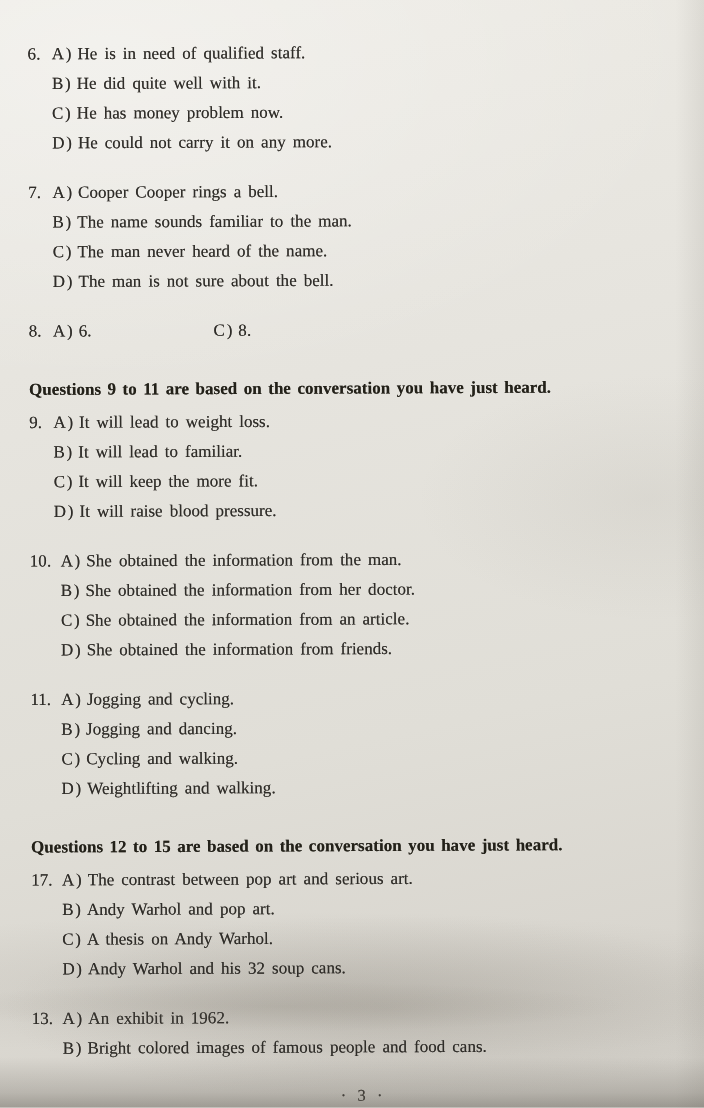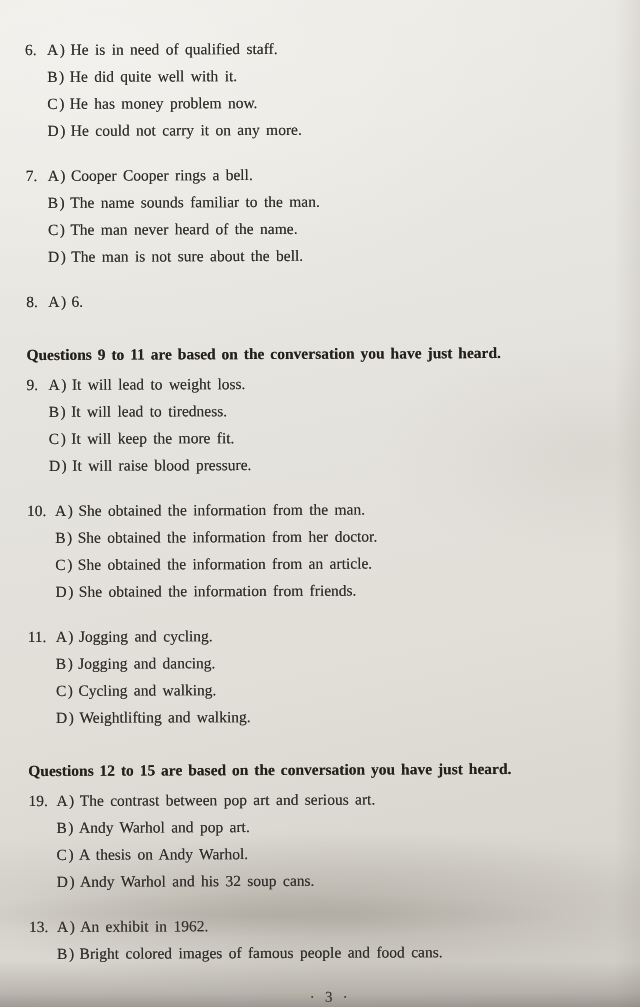--- a/index.html
+++ b/index.html
@@ -97,31 +97,34 @@
     <div class="opt-row cont">
       <span class="opt-label">D)</span><span>The man is not sure about the bell.</span>
     </div>
   </div>
 
   <div class="question inline-q">
     <div class="inline-row">
       <span>
         <span class="q-num">8.</span><span class="opt-label">A)</span><span>6.</span>
       </span>
+      <span>
+        <span class="opt-label">C)</span><span>8.</span>
+      </span>
     </div>
   </div>
 
   <div class="section-header">Questions 9 to 11 are based on the conversation you have just heard.</div>
 
   <div class="question">
     <div class="opt-row">
       <span class="q-num">9.</span><span class="opt-label">A)</span><span>It will lead to weight loss.</span>
     </div>
     <div class="opt-row cont">
-      <span class="opt-label">B)</span><span>It will lead to tiredness.</span>
+      <span class="opt-label">B)</span><span>It will lead to familiar.</span>
     </div>
     <div class="opt-row cont">
       <span class="opt-label">C)</span><span>It will keep the more fit.</span>
     </div>
     <div class="opt-row cont">
       <span class="opt-label">D)</span><span>It will raise blood pressure.</span>
     </div>
   </div>
 
   <div class="question dd">
@@ -151,21 +154,21 @@
     </div>
     <div class="opt-row cont">
       <span class="opt-label">D)</span><span>Weightlifting and walking.</span>
     </div>
   </div>
 
   <div class="section-header">Questions 12 to 15 are based on the conversation you have just heard.</div>
 
   <div class="question dd">
     <div class="opt-row">
-      <span class="q-num">19.</span><span class="opt-label">A)</span><span>The contrast between pop art and serious art.</span>
+      <span class="q-num">17.</span><span class="opt-label">A)</span><span>The contrast between pop art and serious art.</span>
     </div>
     <div class="opt-row cont">
       <span class="opt-label">B)</span><span>Andy Warhol and pop art.</span>
     </div>
     <div class="opt-row cont">
       <span class="opt-label">C)</span><span>A thesis on Andy Warhol.</span>
     </div>
     <div class="opt-row cont">
       <span class="opt-label">D)</span><span>Andy Warhol and his 32 soup cans.</span>
     </div>

